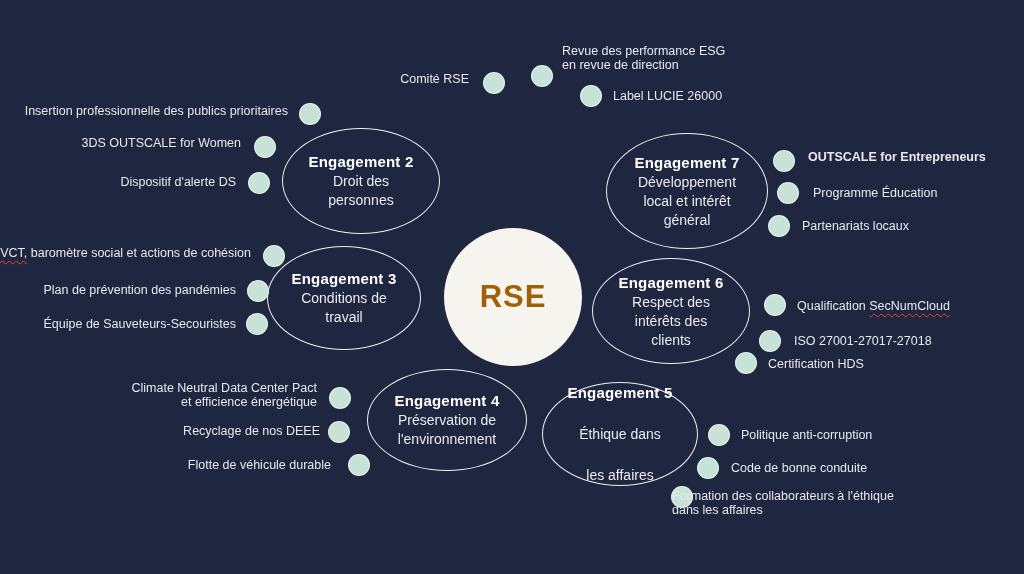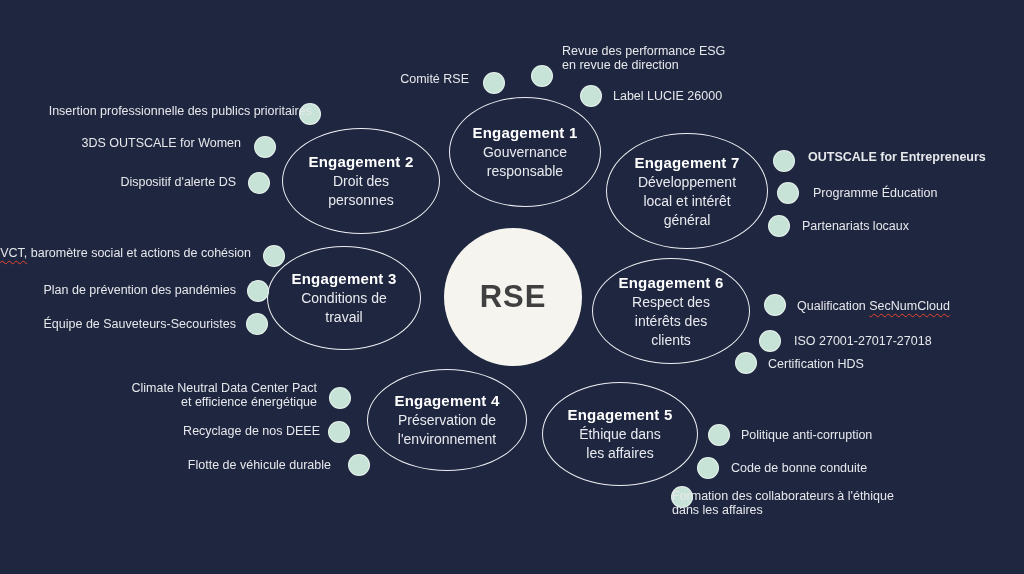--- a/index.html
+++ b/index.html
@@ -28,21 +28,21 @@
   }
   .esub{
     color:#e9eaef;font-size:14px;line-height:19px;
   }
   .center-circle{
     position:absolute;left:444px;top:228px;width:138px;height:138px;
     background:#f5f4ef;border-radius:50%;
     display:flex;align-items:center;justify-content:center;
   }
   .center-label{
-    color:#404040;font-weight:bold;font-size:31px;letter-spacing:1px;
+    color:#a16207;font-weight:bold;font-size:31px;letter-spacing:1px;
   }
   .dot{
     position:absolute;width:22px;height:22px;border-radius:50%;
     background:#c7e2d6;
     box-sizing:border-box;
     border:1.5px solid rgba(255,255,255,.55);
   }
   .lab{
     position:absolute;color:#e7e8ec;font-size:12.5px;line-height:14px;
     white-space:nowrap;
@@ -58,44 +58,39 @@
 </style>
 </head>
 <body>
 
 <div class="canvas">
 
   <div class="center-circle">
     <span class="center-label">RSE</span>
   </div>
 
-  <div class="ellipse" style="left:449px;top:97px;width:152px;height:110px;">
-    <div class="etitle">Engagement 1</div>
-    <div class="esub">Gouvernance</div>
-    <div class="esub">responsable</div>
-  </div>
   <div class="dot" style="left:483px;top:72px;"></div>
   <div class="dot" style="left:531px;top:65px;"></div>
   <div class="dot" style="left:580px;top:85px;"></div>
   <div class="lab r" style="right:555px;top:72px;">Comité RSE</div>
   <div class="lab" style="left:562px;top:44px;">
     <div>Revue des performance ESG</div>
     <div>en revue de direction</div>
   </div>
   <div class="lab" style="left:613px;top:89px;">Label LUCIE 26000</div>
 
   <div class="ellipse" style="left:282px;top:128px;width:158px;height:106px;">
     <div class="etitle">Engagement 2</div>
     <div class="esub">Droit des</div>
     <div class="esub">personnes</div>
   </div>
   <div class="dot" style="left:299px;top:103px;"></div>
   <div class="dot" style="left:254px;top:136px;"></div>
   <div class="dot" style="left:248px;top:172px;"></div>
-  <div class="lab r" style="right:712px;top:104px;margin-left:28px;">Insertion professionnelle des publics prioritaires</div>
+  <div class="lab r" style="right:736px;top:104px;margin-left:28px;">Insertion professionnelle des publics prioritaires</div>
   <div class="lab r" style="right:783px;top:136px;">3DS OUTSCALE for Women</div>
   <div class="lab r" style="right:788px;top:175px;">Dispositif d'alerte DS</div>
 
   <div class="ellipse" style="left:267px;top:246px;width:154px;height:104px;">
     <div class="etitle">Engagement 3</div>
     <div class="esub">Conditions de</div>
     <div class="esub">travail</div>
   </div>
   <div class="dot" style="left:263px;top:245px;"></div>
   <div class="dot" style="left:247px;top:280px;"></div>
@@ -112,21 +107,21 @@
   <div class="dot" style="left:329px;top:387px;"></div>
   <div class="dot" style="left:328px;top:421px;"></div>
   <div class="dot" style="left:348px;top:454px;"></div>
   <div class="lab r" style="right:707px;top:381px;">
     <div>Climate Neutral Data Center Pact</div>
     <div>et efficience énergétique</div>
   </div>
   <div class="lab r" style="right:704px;top:424px;">Recyclage de nos DEEE</div>
   <div class="lab r" style="right:693px;top:458px;">Flotte de véhicule durable</div>
 
-  <div class="ellipse" style="left:542px;top:382px;width:156px;height:104px;">
+  <div class="ellipse" style="left:542px;top:382px;width:156px;height:104px;justify-content:space-between;">
     <div class="etitle">Engagement 5</div>
     <div class="esub">Éthique dans</div>
     <div class="esub">les affaires</div>
   </div>
   <div class="dot" style="left:708px;top:424px;"></div>
   <div class="dot" style="left:697px;top:457px;"></div>
   <div class="dot" style="left:671px;top:486px;"></div>
   <div class="lab" style="left:741px;top:428px;">Politique anti-corruption</div>
   <div class="lab" style="left:731px;top:461px;">Code de bonne conduite</div>
   <div class="lab" style="left:672px;top:489px;">

